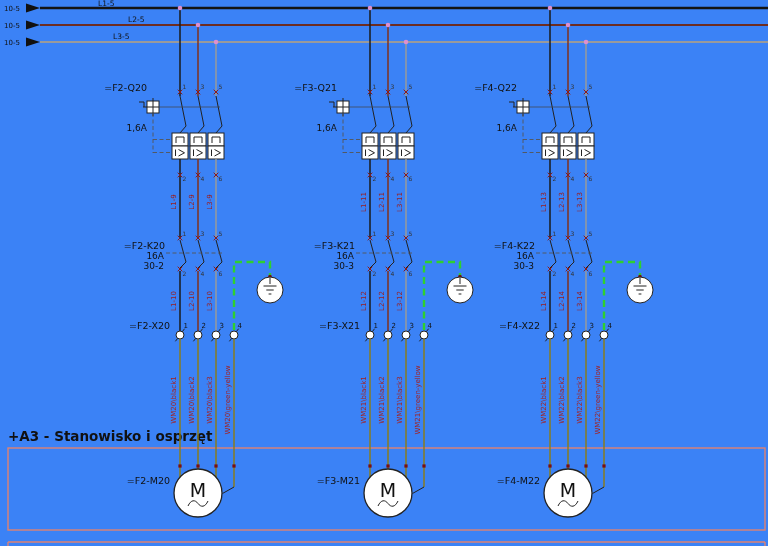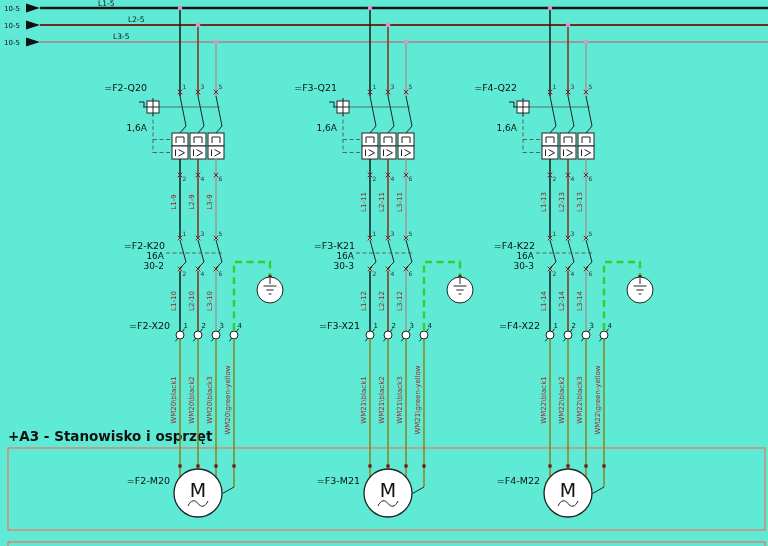--- a/index.html
+++ b/index.html
@@ -1,16 +1,16 @@
 <!DOCTYPE html>
 <html><head>
 <meta charset="utf-8">
 <style>
   html,body{margin:0;padding:0;background:#fff;}
-  #canvas{position:relative;width:768px;height:546px;background:#5eead4;overflow:hidden;}
+  #canvas{position:relative;width:768px;height:546px;background:#3b82f6;overflow:hidden;}
   svg text{font-family:"DejaVu Sans", sans-serif;}
   .lbl{font-size:9.5px;fill:#111;}
   .lbl9{font-size:9px;fill:#111;}
   .pn{font-size:6px;fill:#333;}
   .pn7{font-size:7px;fill:#111;}
   .wl{font-size:7px;fill:#9b1c1c;}
   .cl{font-size:7px;fill:#a32222;}
   .buslbl{font-size:7.5px;fill:#111;}
   .ref{font-size:7px;fill:#111;}
   .ttl{font-size:13.5px;font-weight:bold;fill:#111;}

